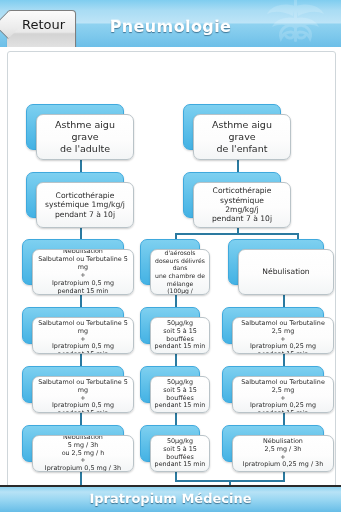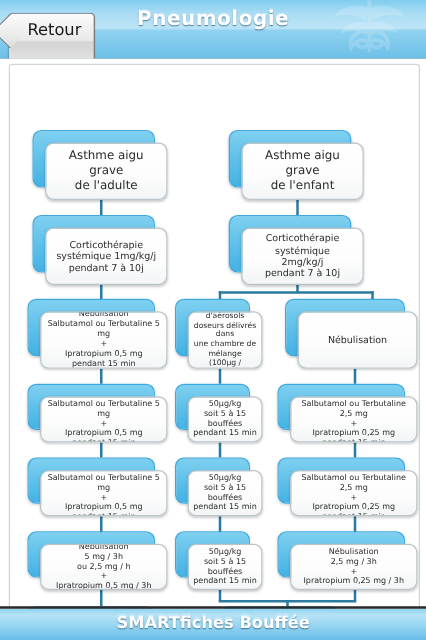--- a/index.html
+++ b/index.html
@@ -15,21 +15,21 @@
     position:absolute;top:0;left:0;width:341px;height:47px;
     background:linear-gradient(180deg,#7fcdef 0%,#a9dcf4 22%,#bde4f7 48%,#8fd2f0 52%,#6dbfe8 100%);
     border-bottom:2px solid #2a2a2a;
     overflow:hidden;
   }
   .caduceus{
     position:absolute;right:2px;top:-8px;width:86px;height:56px;
     opacity:.30;pointer-events:none;
   }
   .hdr-title{
-    position:absolute;left:0;top:5px;width:341px;text-align:center;
+    position:absolute;left:0;top:17px;width:341px;text-align:center;
     font-size:16px;font-weight:bold;color:#ffffff;
     letter-spacing:.4px;
     text-shadow:0 1px 1px rgba(40,90,120,.75),0 -1px 0 rgba(255,255,255,.35);
   }
   .back-btn{
     position:absolute;left:7px;top:10px;height:27px;
     display:flex;align-items:center;
     padding:0 10px 17px 15px;
     background:linear-gradient(180deg,#fbfbfb 0%,#e9e9e9 48%,#d3d3d3 52%,#eaeaea 100%);
     border:1px solid #7e7e7e;border-left:none;
@@ -292,16 +292,16 @@
 
       <div class="node" style="left:177px; top:438px; width:104px; height:47px;">
         <div class="plate"></div>
 
       </div>
 
     </div>
   </div>
 
   <div class="footer">
-    <div class="footer-txt">SMARTfiches Bouffée</div>
+    <div class="footer-txt">Ipratropium Médecine</div>
   </div>
 
 </div>
 
 </body></html>

